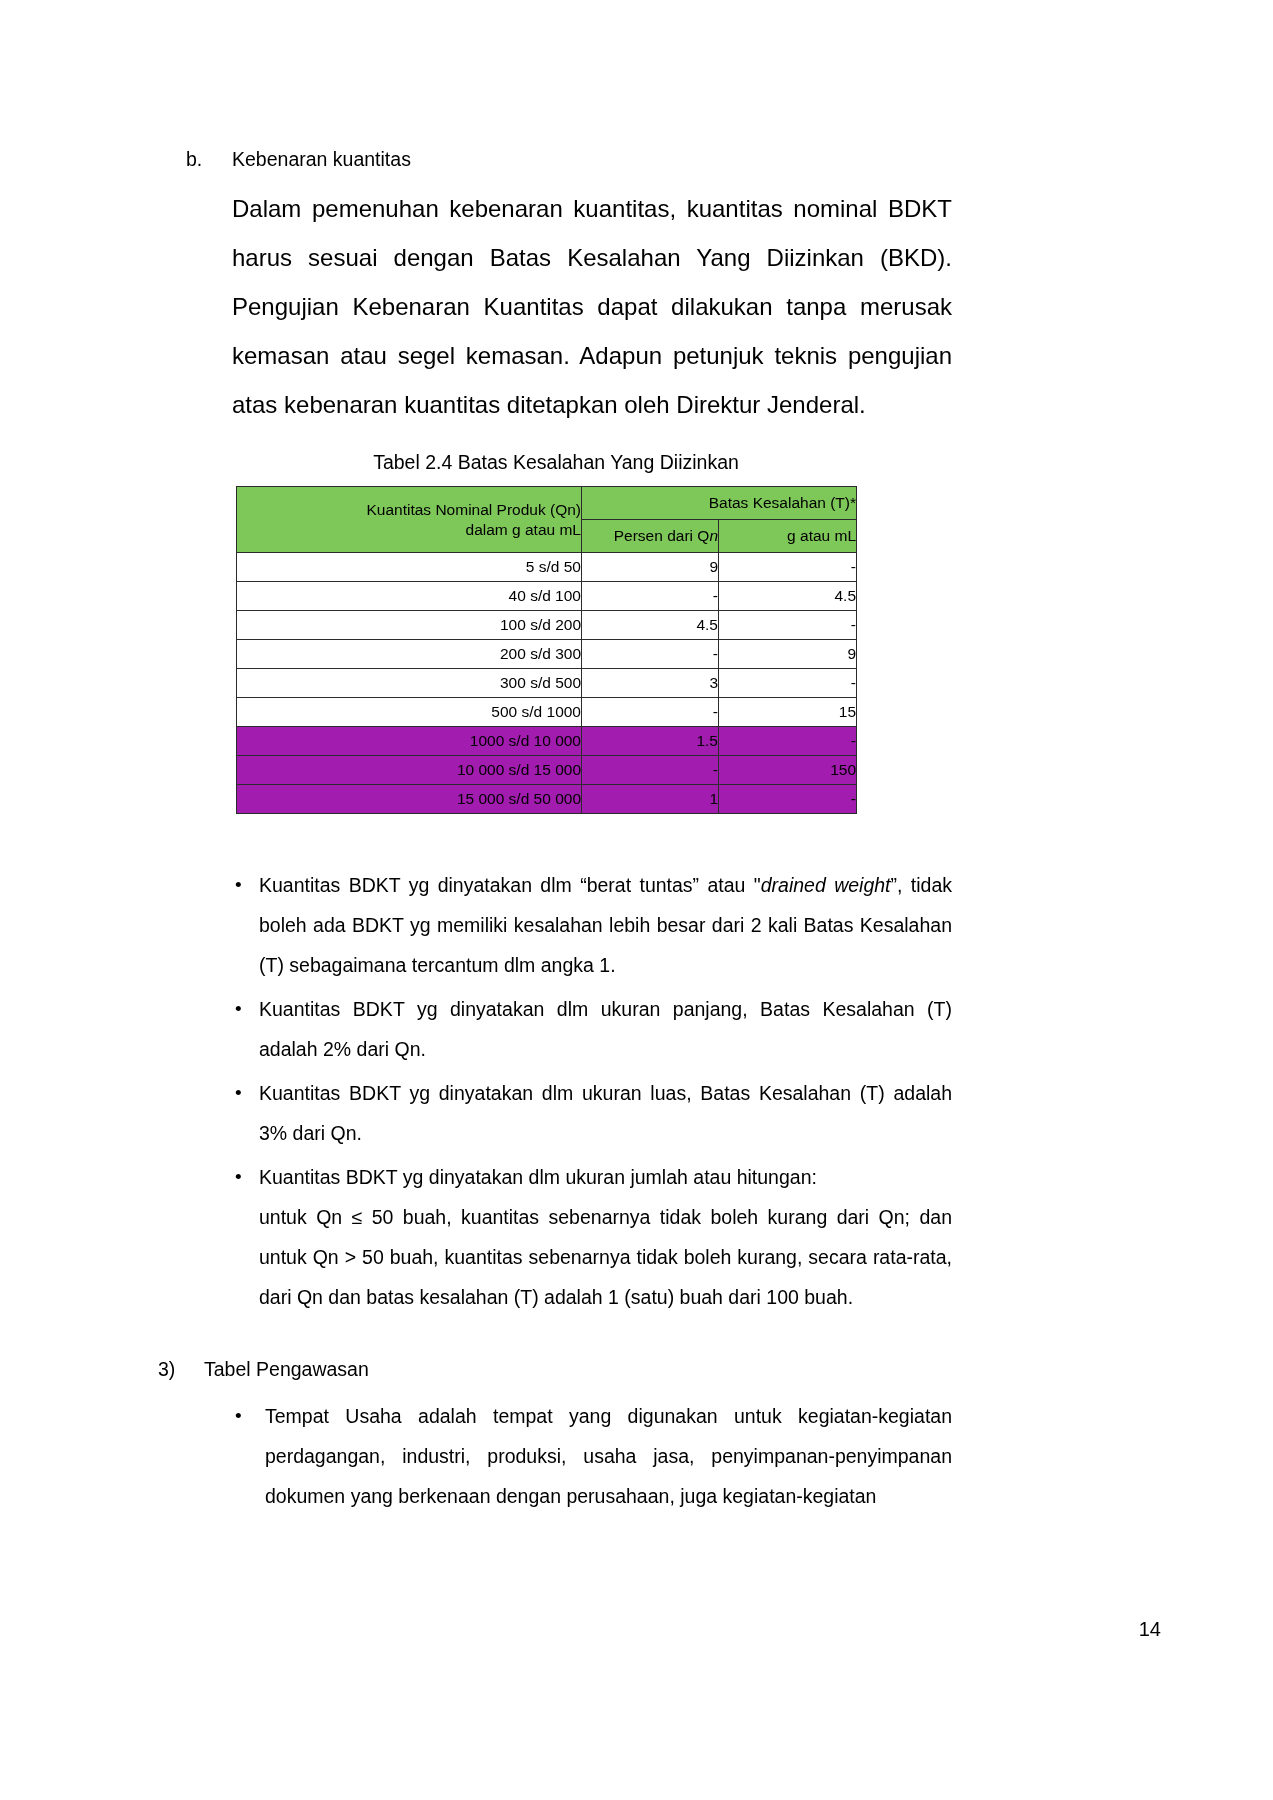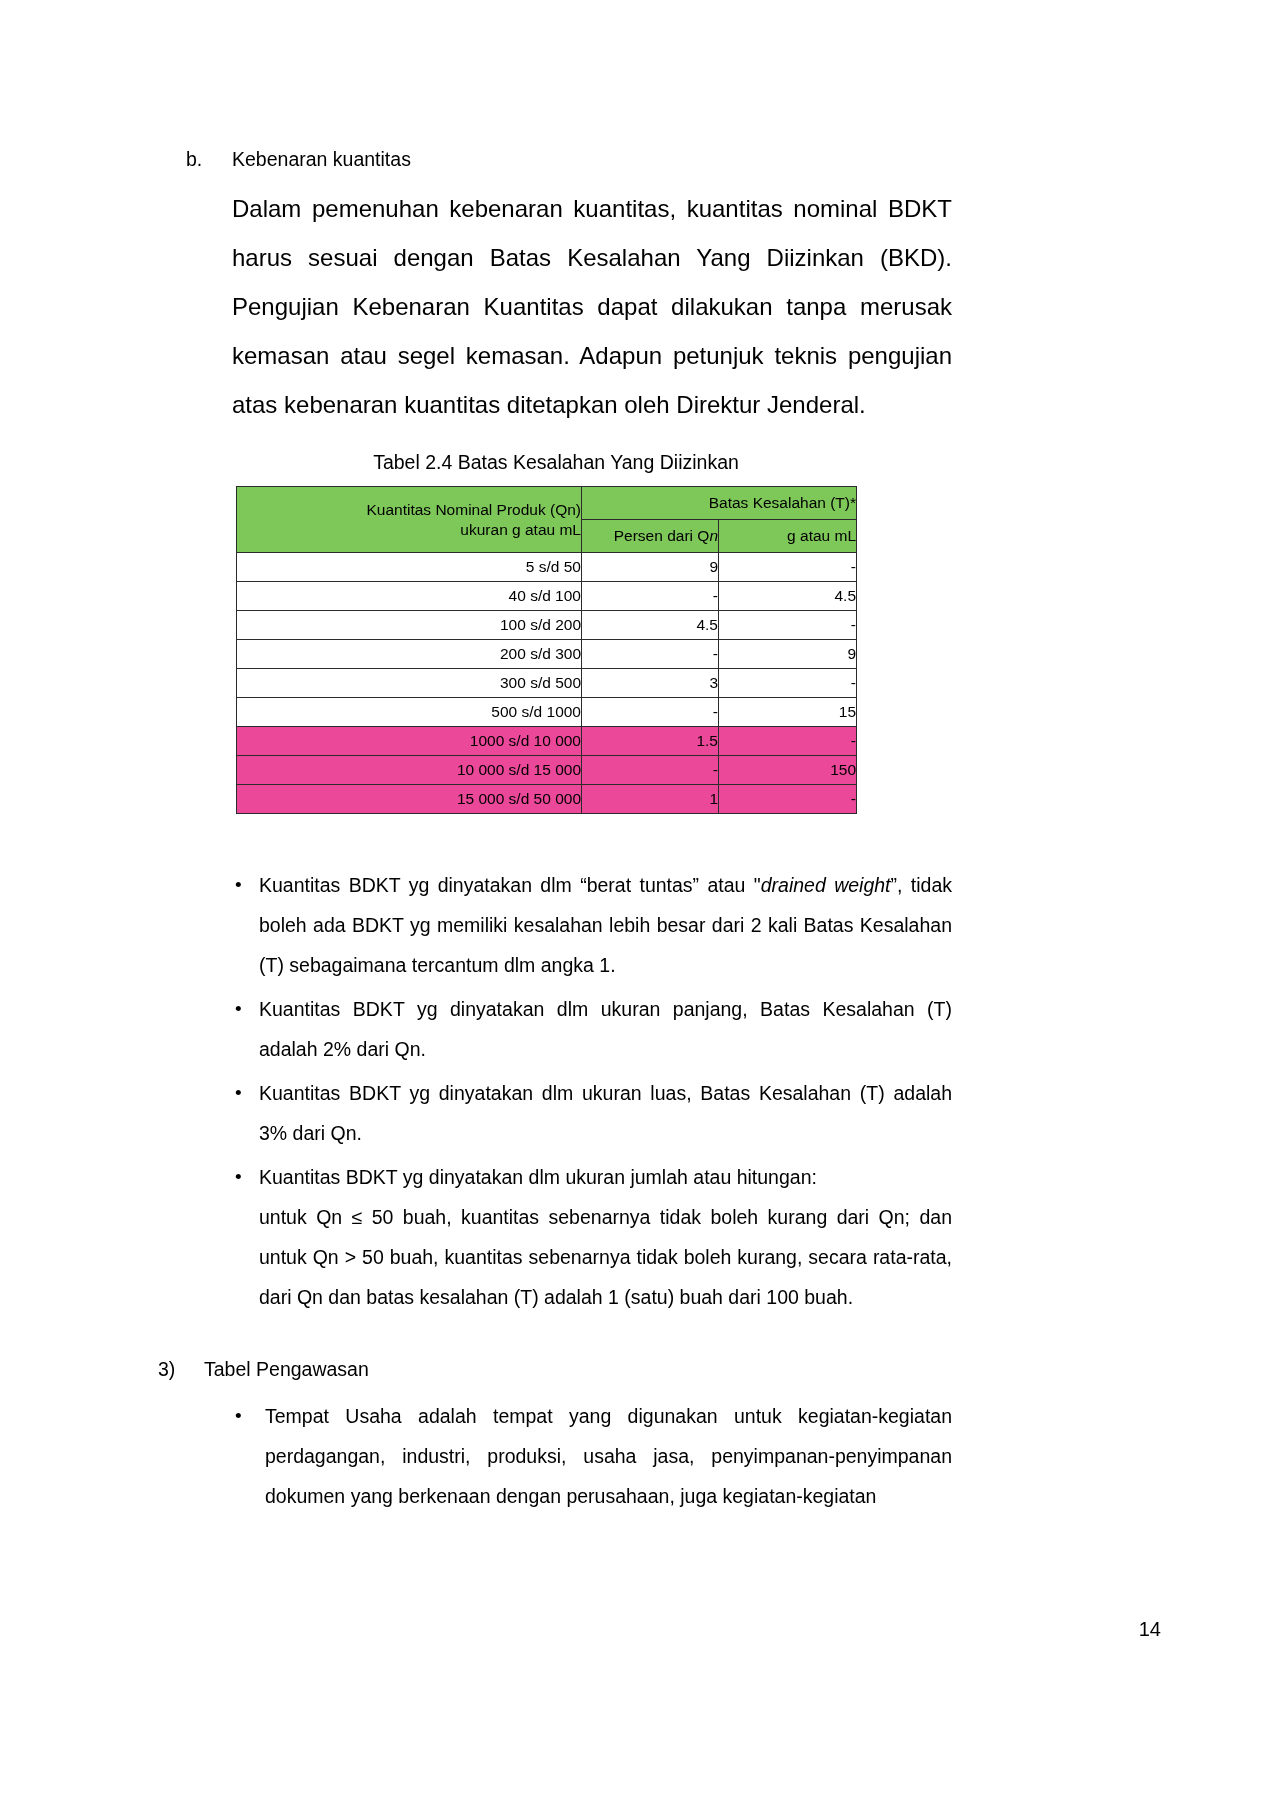--- a/index.html
+++ b/index.html
@@ -99,21 +99,21 @@
   th.sub {
     height: 32px;
     font-size: 15.5px;
   }
   table.bkd tbody td {
     height: 28px;
     font-size: 15.5px;
     background: #ffffff;
   }
   table.bkd tbody tr.hl td {
-    background: #ec4899;
+    background: #a21caf;
   }
   col.c1 { width: 345px; }
   col.c2 { width: 137px; }
   col.c3 { width: 138px; }
   .ital { font-style: italic; }
 
   
   .bullets {
     margin-top: 52px;
     margin-left: 46px;
@@ -190,21 +190,21 @@
       <table class="bkd">
         <colgroup>
           <col class="c1">
             <col class="c2">
             <col class="c3">
         </colgroup>
         <thead>
           <tr>
             <th class="col-qn" rowspan="2">
               <span>Kuantitas Nominal Produk (Qn)</span><br>
-              <span>ukuran g atau mL</span>
+              <span>dalam g atau mL</span>
             </th>
             <th class="col-bk" colspan="2">Batas Kesalahan (T)*</th>
           </tr>
           <tr>
             <th class="sub"><span>Persen dari Q</span><span class="ital">n</span></th>
             <th class="sub">g atau mL</th>
           </tr>
         </thead>
         <tbody>
             <tr>

